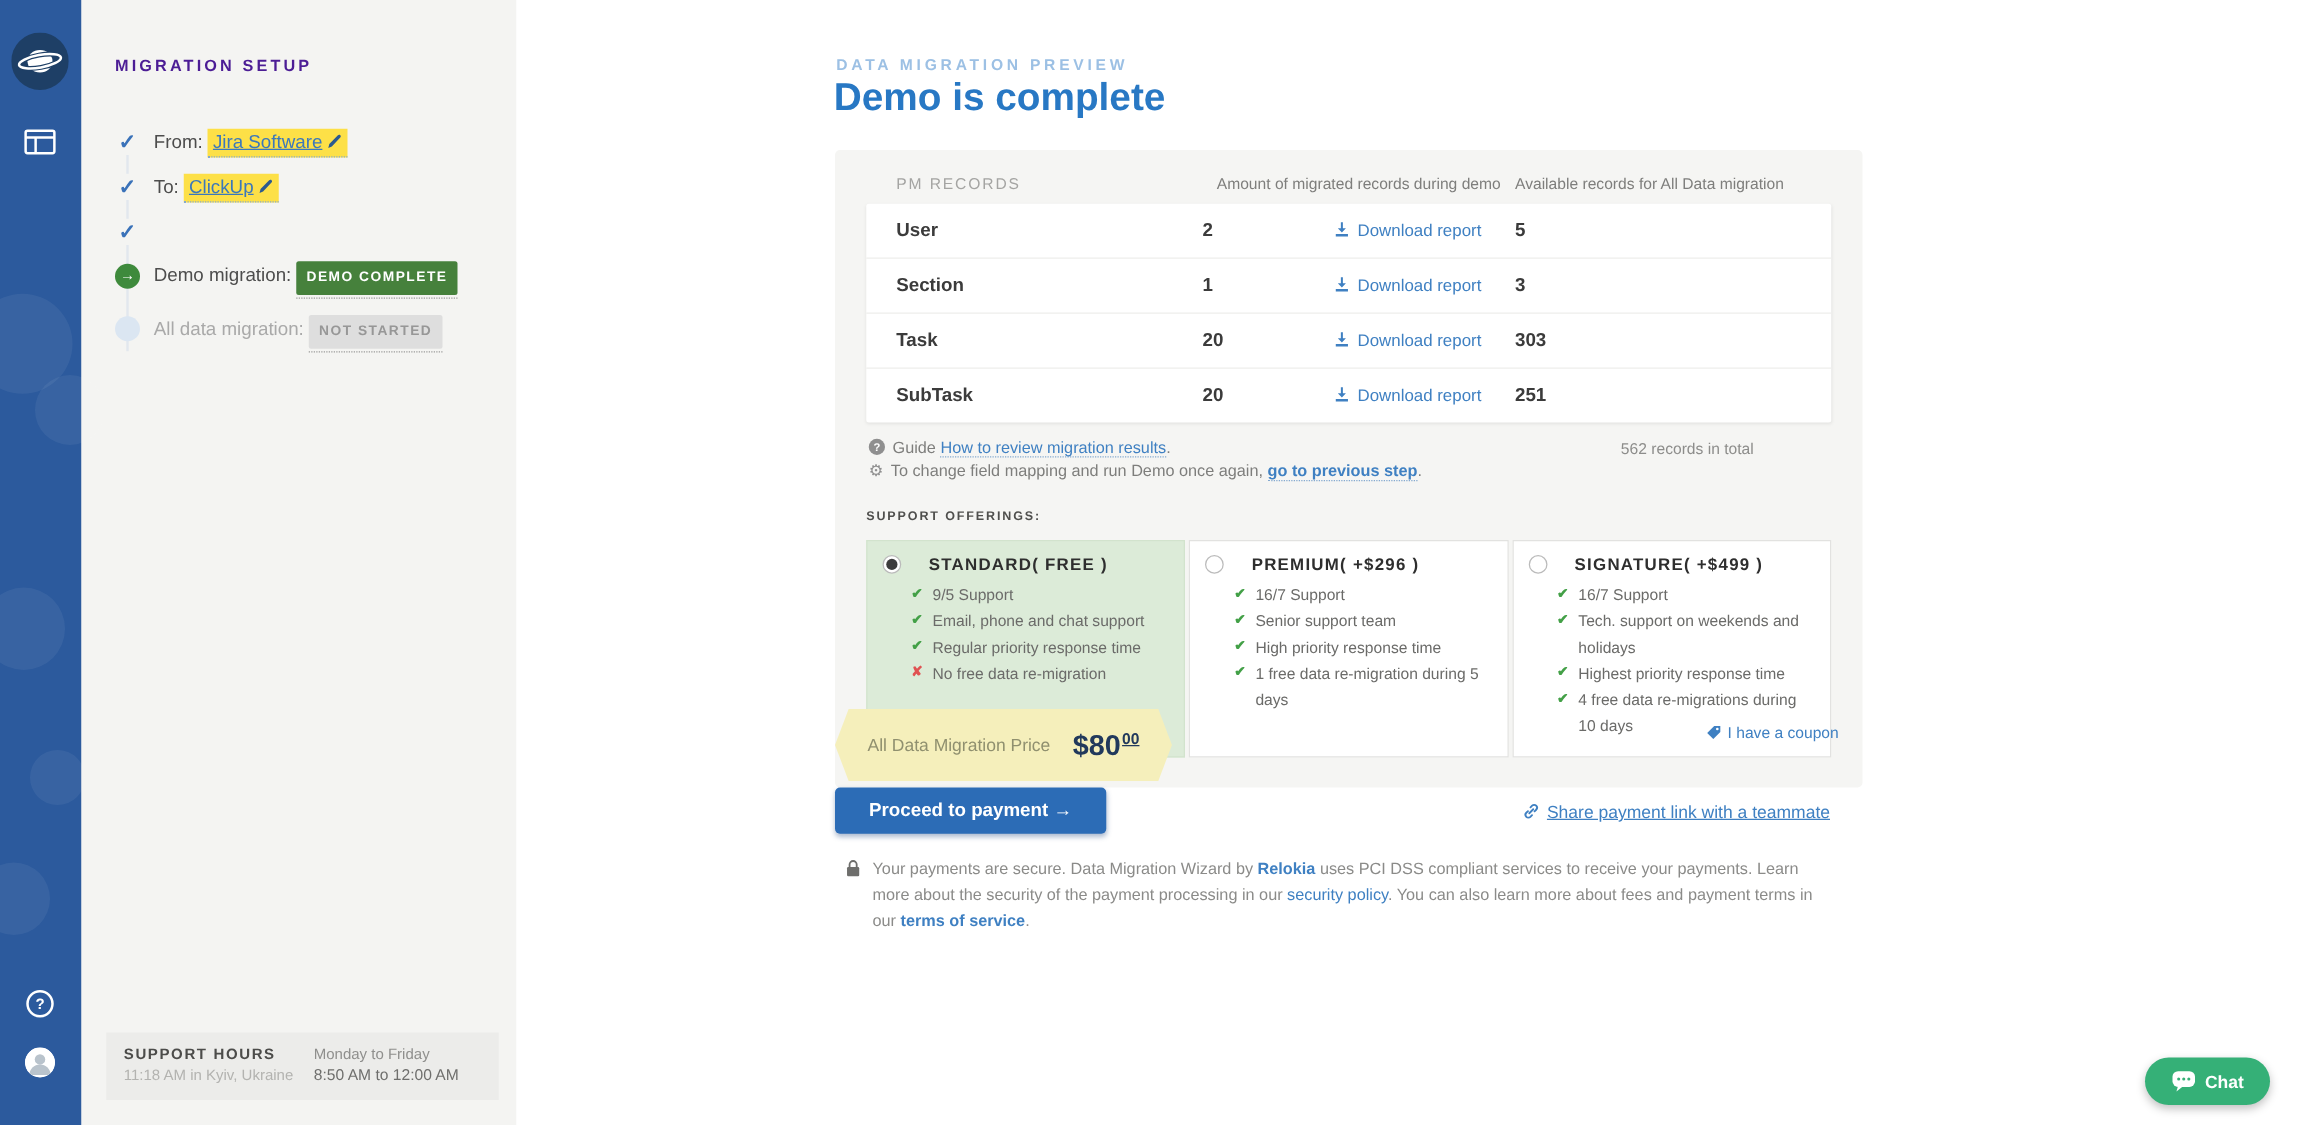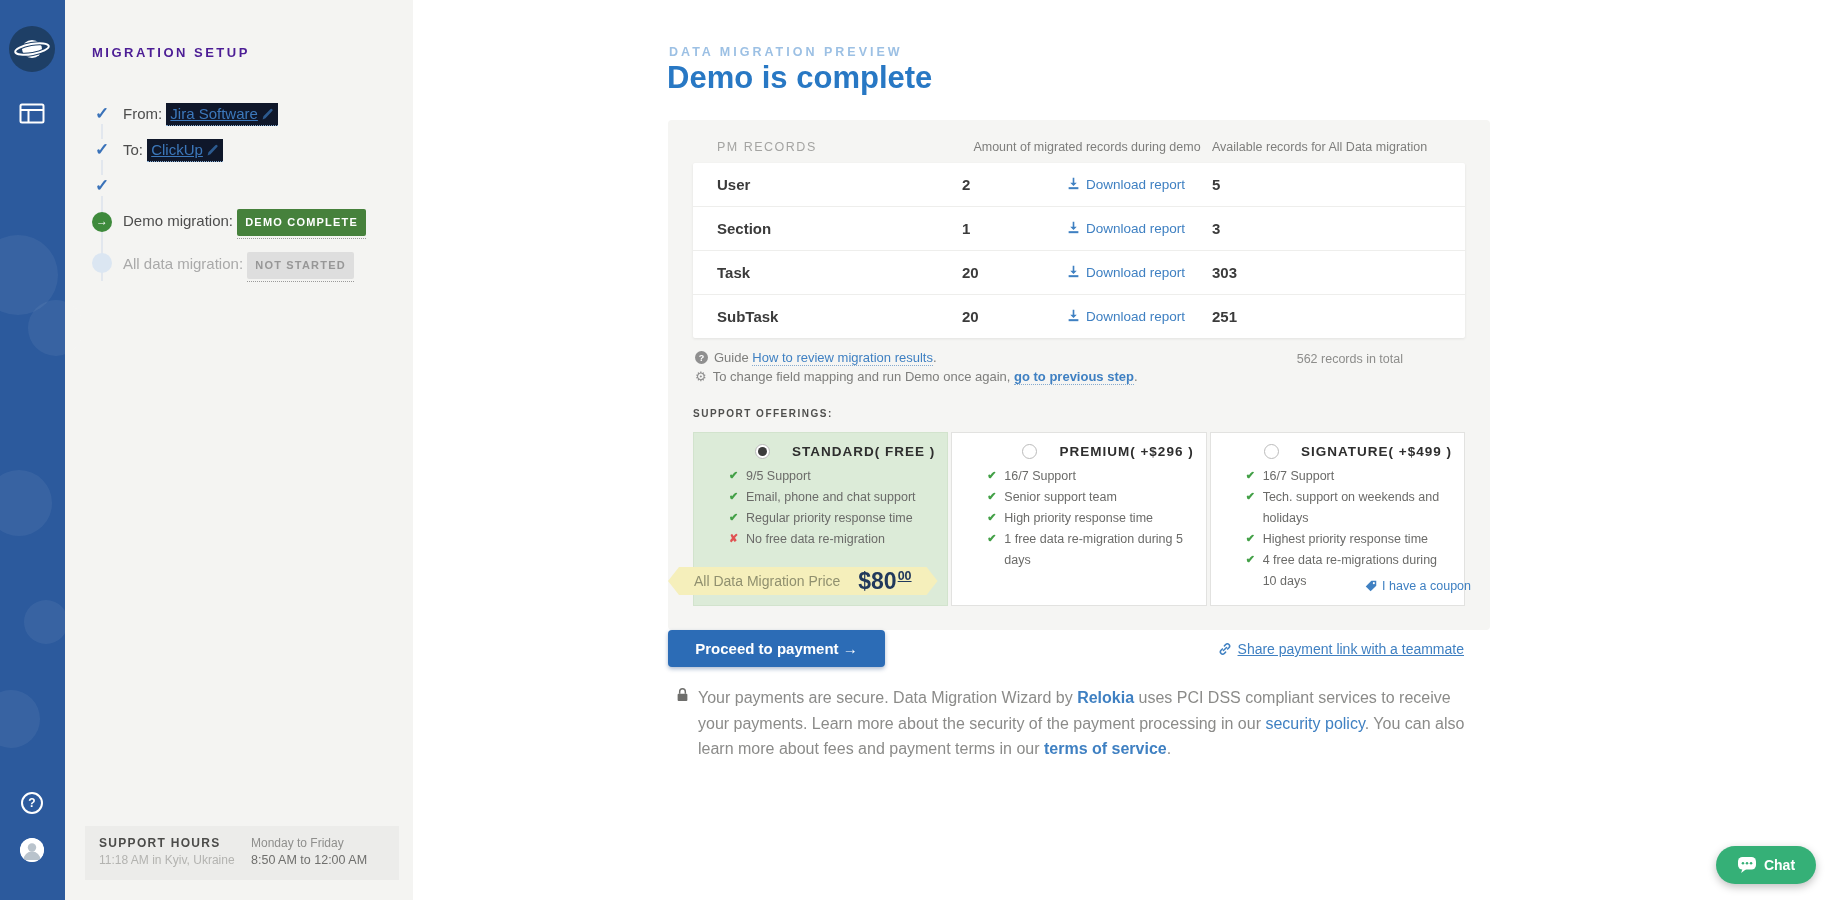--- a/index.html
+++ b/index.html
@@ -24,21 +24,21 @@
   .steps .rule { position:absolute; left:11px; top:10px; bottom:14px; width:2px; background:#e2e7ee; }
   .step { position:relative; display:flex; align-items:flex-start; margin-bottom:13px; font-size:15px; line-height:21px; }
   .step .ic { flex:0 0 24px; width:24px; text-align:center; margin-right:9px; position:relative; z-index:1; }
   .check-ic { color:#3a72b9; font-size:17px; font-weight:bold; background:#f4f4f2; display:inline-block; padding:0 2px; }
   .circle-ic { display:inline-flex; width:20px; height:20px; border-radius:50%; align-items:center; justify-content:center; margin-top:1px; }
   .circle-ic.go { background:#3e8a3c; color:#fff; font-size:12px; font-weight:bold; }
   .circle-ic.idle { background:#dbe6f2; }
   .step .txt { flex:1; }
   .step .lbl { color:#4d4d4d; }
   .step.dim .lbl { color:#a9a9a9; }
-  .chip { display:inline-block; background:#0f172a; color:#3c78bb; padding:0 4px 1px 4px; border-bottom:1px dotted #84a9cf; white-space:nowrap; }
+  .chip { display:inline-block; background:#fde047; color:#3c78bb; padding:0 4px 1px 4px; border-bottom:1px dotted #84a9cf; white-space:nowrap; }
   .chip svg { vertical-align:-2px; margin-left:3px; }
   .chip.pencil-only { margin-top:3px; }
   .badge-wrap { display:inline-block; border-bottom:1px dotted #9a9a9a; padding-bottom:2px; }
   .badge { display:inline-block; font-size:11px; font-weight:bold; letter-spacing:1.2px; padding:3px 8px; border-radius:2px; }
   .badge.done { background:#46813c; color:#fff; }
   .badge.off  { background:#dedede; color:#979797; }
 
   .hours { position:absolute; left:20px; top:826px; width:314px; height:54px; background:#ececea; display:flex; padding:10px 14px; }
   .hours .col1 { width:152px; }
   .hours .t1 { font-size:12px; font-weight:bold; letter-spacing:1.3px; color:#4c4c4a; margin-bottom:3px; }
@@ -65,44 +65,44 @@
   .q-ic { width:13px; height:13px; border-radius:50%; background:#8f8f8f; color:#fff; font-size:9px; font-weight:bold;
           display:inline-flex; align-items:center; justify-content:center; }
   .gear-ic { color:#8f8f8f; font-size:13px; line-height:13px; }
   .dotted-link { color:#3f80c2; text-decoration:none; border-bottom:1px dotted #84a9cf; }
   .bold-link { color:#3f80c2; font-weight:bold; text-decoration:none; border-bottom:1px dotted #84a9cf; }
   .total { position:absolute; right:62px; top:2px; font-size:12.5px; color:#8d8d8b; }
   .off-title { margin-top:24px; font-size:10px; font-weight:bold; letter-spacing:1.5px; color:#4f4f4d; }
   .cards { display:flex; gap:3px; margin-top:13px; }
   .card { flex:1; background:#fff; border:1px solid #e2e2e0; padding:11px 12px 13px 12px; }
   .card.sel { background:#dcebd8; border-color:#d2e3cd; }
-  .card-head { display:flex; align-items:center; gap:22px; margin-bottom:7px;justify-content:flex-end; }
+  .card-head { display:flex; align-items:center; gap:22px; margin-bottom:7px; }
   .radio { width:15px; height:15px; border-radius:50%; border:1px solid #bbb; background:#fff; position:relative; flex:0 0 15px; }
   .radio.on::after { content:""; position:absolute; left:2px; top:2px; width:9px; height:9px; border-radius:50%; background:#3c3c3c; }
   .card-title { font-size:13.5px; font-weight:bold; letter-spacing:1px; color:#2e2e2e; }
   .feat { list-style:none; padding-left:23px; }
   .feat li { font-size:12.5px; color:#6b6b69; line-height:1.68; position:relative; padding-left:17px; }
   .feat li .fic { position:absolute; left:0; top:0; font-size:11px; font-weight:bold; }
   .feat li .fic.ok { color:#43a047; }
   .feat li .fic.no { color:#e05252; }
 
-  .ribbon { position:absolute; left:668px; top:567px; height:28px; background:#f5efbb; display:flex; align-items:center;
+  .ribbon { position:absolute; left:668px; top:567px; height:58px; background:#f5efbb; display:flex; align-items:center;
             padding:0 26px; gap:18px; clip-path:polygon(11px 0, calc(100% - 11px) 0, 100% 50%, calc(100% - 11px) 100%, 11px 100%, 0 50%); }
   .ribbon .plabel { font-size:14px; color:#90906f; }
   .ribbon .amount { font-size:23px; font-weight:bold; color:#21395c; }
   .ribbon .cents { font-size:12.5px; font-weight:bold; vertical-align:9px; text-decoration:underline; margin-left:1px; }
 
   .coupon { position:absolute; top:579px; right:369px; font-size:12.5px; color:#3f80c2; text-decoration:none;
             display:inline-flex; align-items:center; gap:5px; }
   .pay-btn { position:absolute; left:668px; top:630px; width:217px; height:37px; background:#2c6cb6; border:none; border-radius:4px;
              color:#fff; font-size:15px; font-weight:bold; font-family:inherit; cursor:pointer; box-shadow:0 2px 4px rgba(20,60,120,.35); }
   .share { position:absolute; top:641px; right:376px; font-size:14px; color:#3f80c2; text-decoration:underline;
            display:inline-flex; align-items:center; gap:6px; }
   .secure { position:absolute; left:676px; top:685px; width:795px; display:flex; gap:9px; }
-  .secure .text { font-size:16px; color:#8b8b89; line-height:1.6; }
+  .secure .text { font-size:13px; color:#8b8b89; line-height:1.6; }
   .secure a { color:#3f80c2; text-decoration:none; }
   .secure a.b { font-weight:bold; }
 
   .chat-btn { position:absolute; left:1716px; top:846px; width:100px; height:38px; border-radius:19px; background:#35b077;
               border:none; display:flex; align-items:center; justify-content:center; gap:7px; color:#fff;
               font-size:14px; font-weight:bold; font-family:inherit; cursor:pointer; box-shadow:0 3px 8px rgba(0,0,0,.25); }
 </style>
 </head>
 <body>
 

